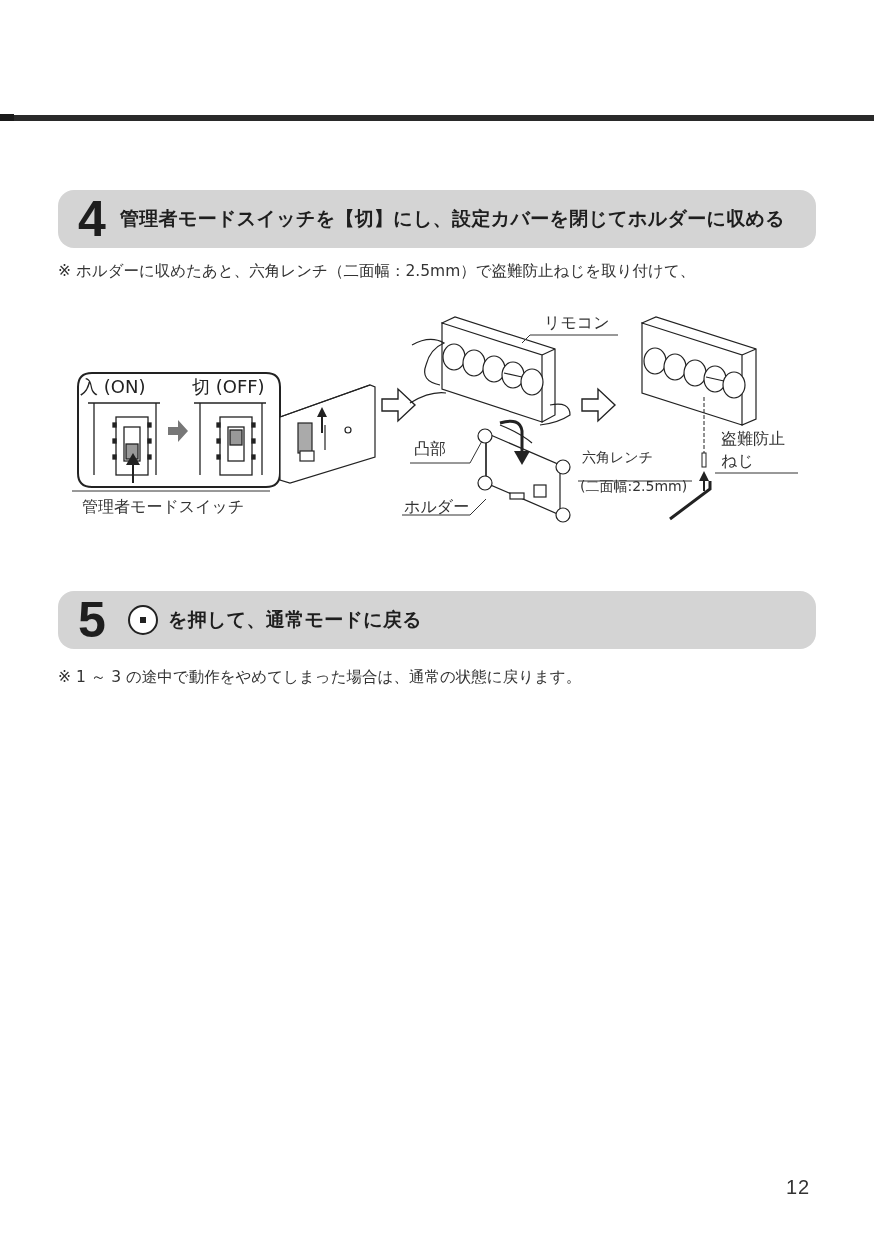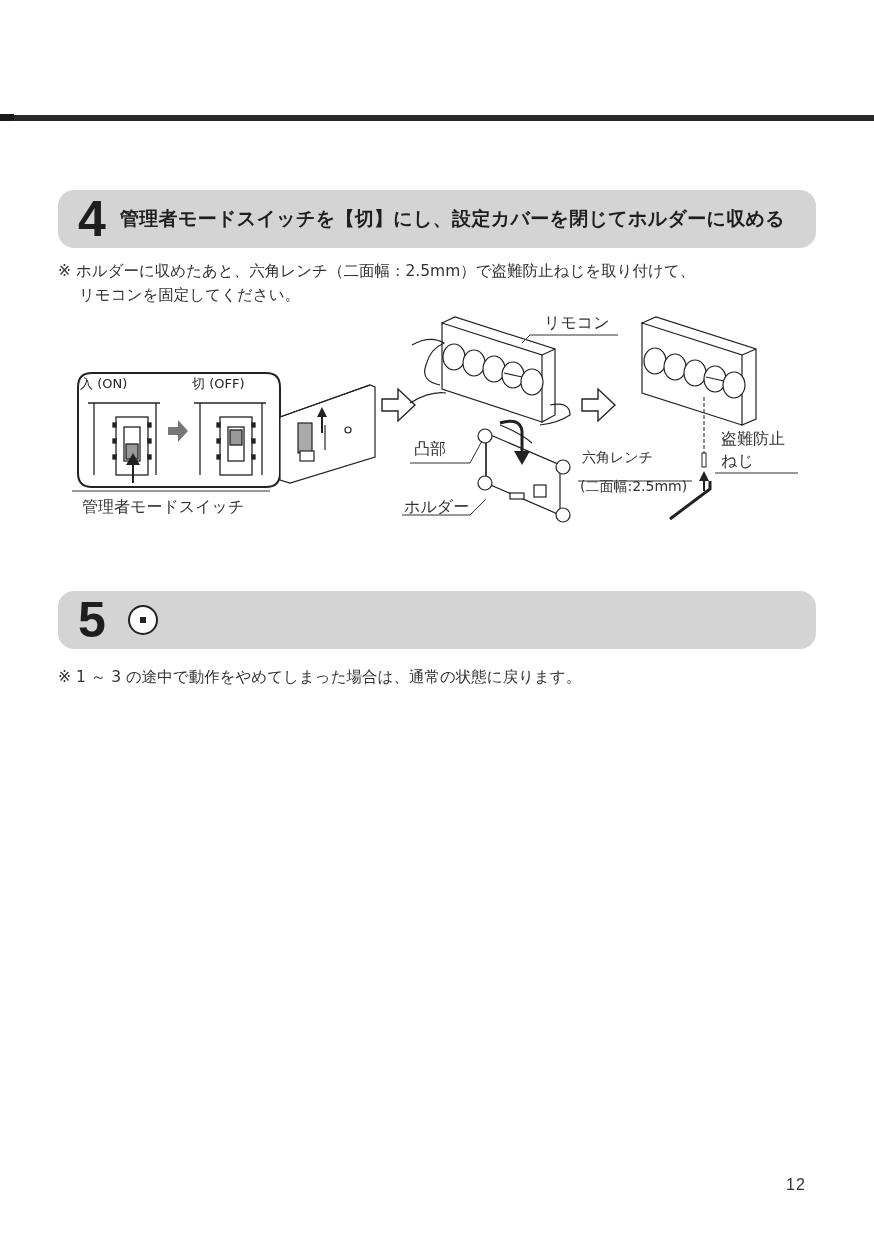--- a/index.html
+++ b/index.html
@@ -16,39 +16,38 @@
   .btn-icon { display:inline-flex; width:30px; height:30px; border:2px solid #222; border-radius:50%;
               background:#fff; align-items:center; justify-content:center; margin:0 10px 0 8px; box-sizing:border-box; }
   .btn-icon .dot { width:6px; height:6px; background:#222; }
 
   .note { position:absolute; left:58px; font-size:15.5px; color:#333; line-height:24px; }
   .note .indent { padding-left:21px; display:block; }
 
   .figure { position:absolute; left:70px; top:305px; width:760px; height:230px; }
   .lbl { position:absolute; font-size:16px; color:#333; white-space:nowrap; }
   .lbl-small { font-size:14px; }
-  .lbl-bold { font-size:13px; color:#222; }
-  .page-num { position:absolute; left:786px; top:1176px; font-size:16px; color:#333;
+  .lbl-bold { font-size:18px; color:#222; }
+  .page-num { position:absolute; left:786px; top:1176px; font-size:20px; color:#333;
               font-family:"Liberation Sans", sans-serif; letter-spacing:1px; }
 </style>
 </head>
 <body>
 
 <div class="top-rule">
     <div class="nub"></div>
   </div>
 
 <div class="step-bar" style="top:190px;">
   <span class="step-num">4</span>
   <span class="step-title">管理者モードスイッチを【切】にし、設定カバーを閉じてホルダーに収める</span>
 </div>
 
 <div class="note" style="top:259px;">
   <span>※ ホルダーに収めたあと、六角レンチ（二面幅：2.5mm）で盗難防止ねじを取り付けて、</span>
-  <span class="indent">リモコンを固定してください。</span>
 </div>
 
 <div class="figure">
   <svg width="760" height="230" viewBox="0 0 760 230" xmlns="http://www.w3.org/2000/svg" style="position:absolute;left:0;top:0;">
 
     <g fill="none" stroke="#222" stroke-width="2">
       <path d="M22 68 Q8 68 8 82 L8 168 Q8 182 22 182 L196 182 Q210 182 210 168 L210 82 Q210 68 196 68 Z"></path>
     </g>
 
     <g stroke="#222" stroke-width="1.3" fill="none">
@@ -166,17 +165,18 @@
   <span class="lbl lbl-small" style="left:510px; top:173px;">(二面幅:2.5mm)</span>
   <span class="lbl" style="left:651px; top:124px;">盗難防止</span>
   <span class="lbl" style="left:651px; top:146px;">ねじ</span>
 </div>
 
 <div class="step-bar" style="top:591px;">
   <span class="step-num">5</span>
   <span class="btn-icon">
       <span class="dot"></span>
     </span>
+  <span class="step-title" style="margin-left:0;">を押して、通常モードに戻る</span>
 </div>
 
 <div class="note" style="top:665px;">※ 1 ～ 3 の途中で動作をやめてしまった場合は、通常の状態に戻ります。</div>
 
 <div class="page-num">12</div>
 
 </body></html>

